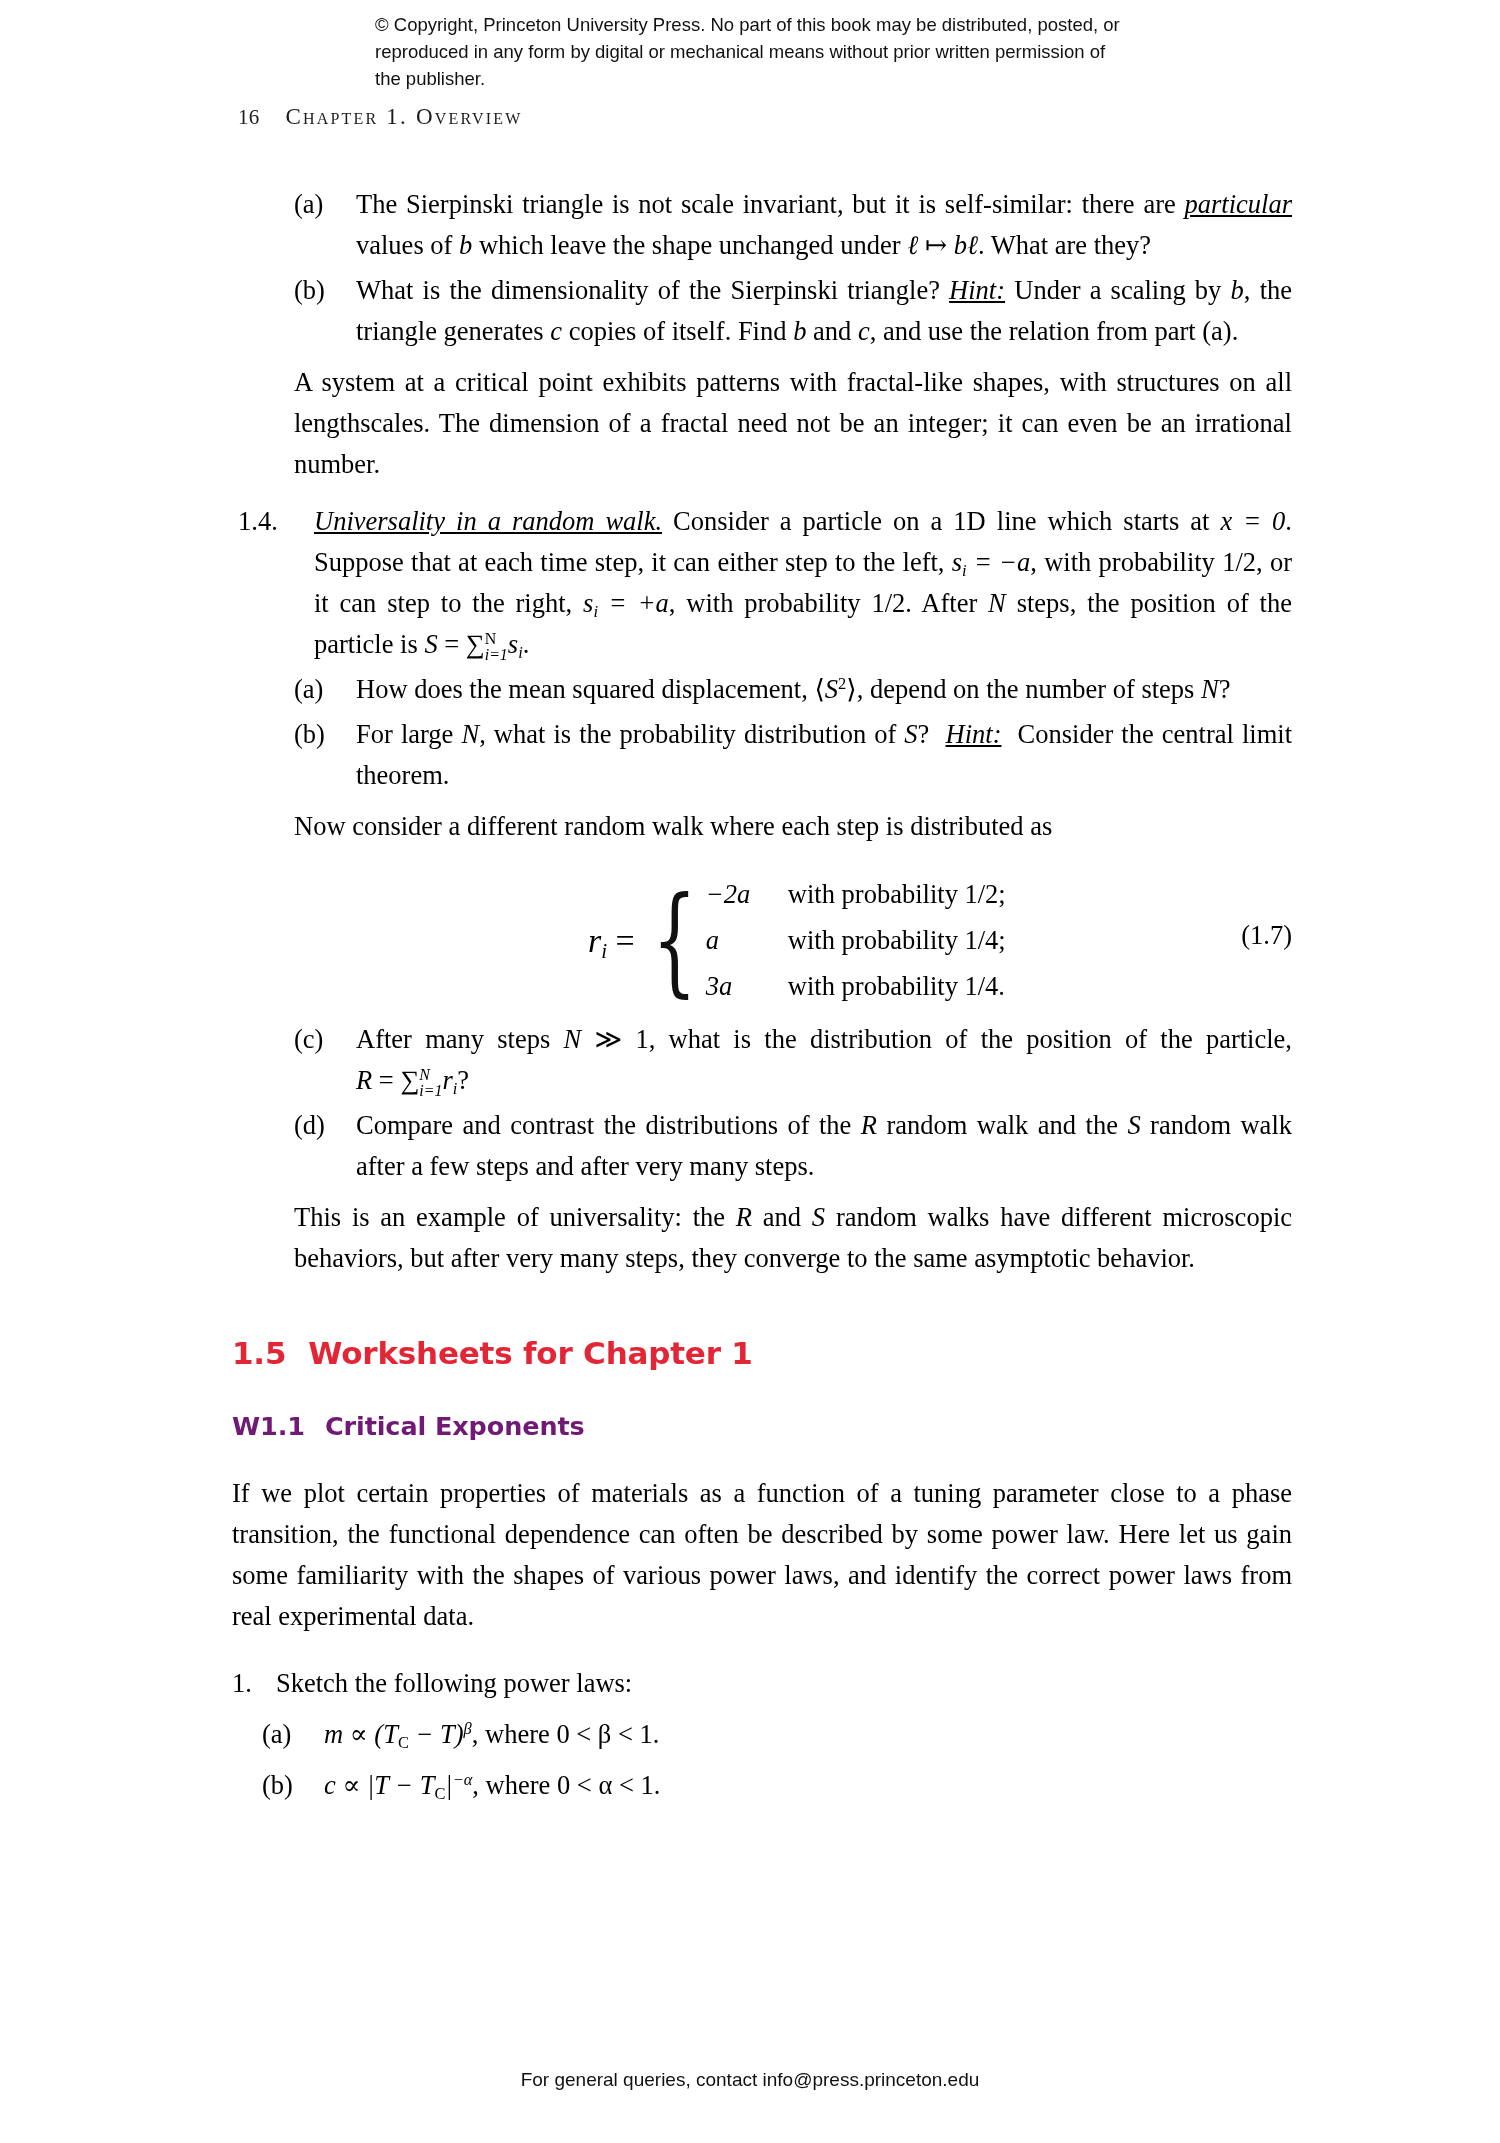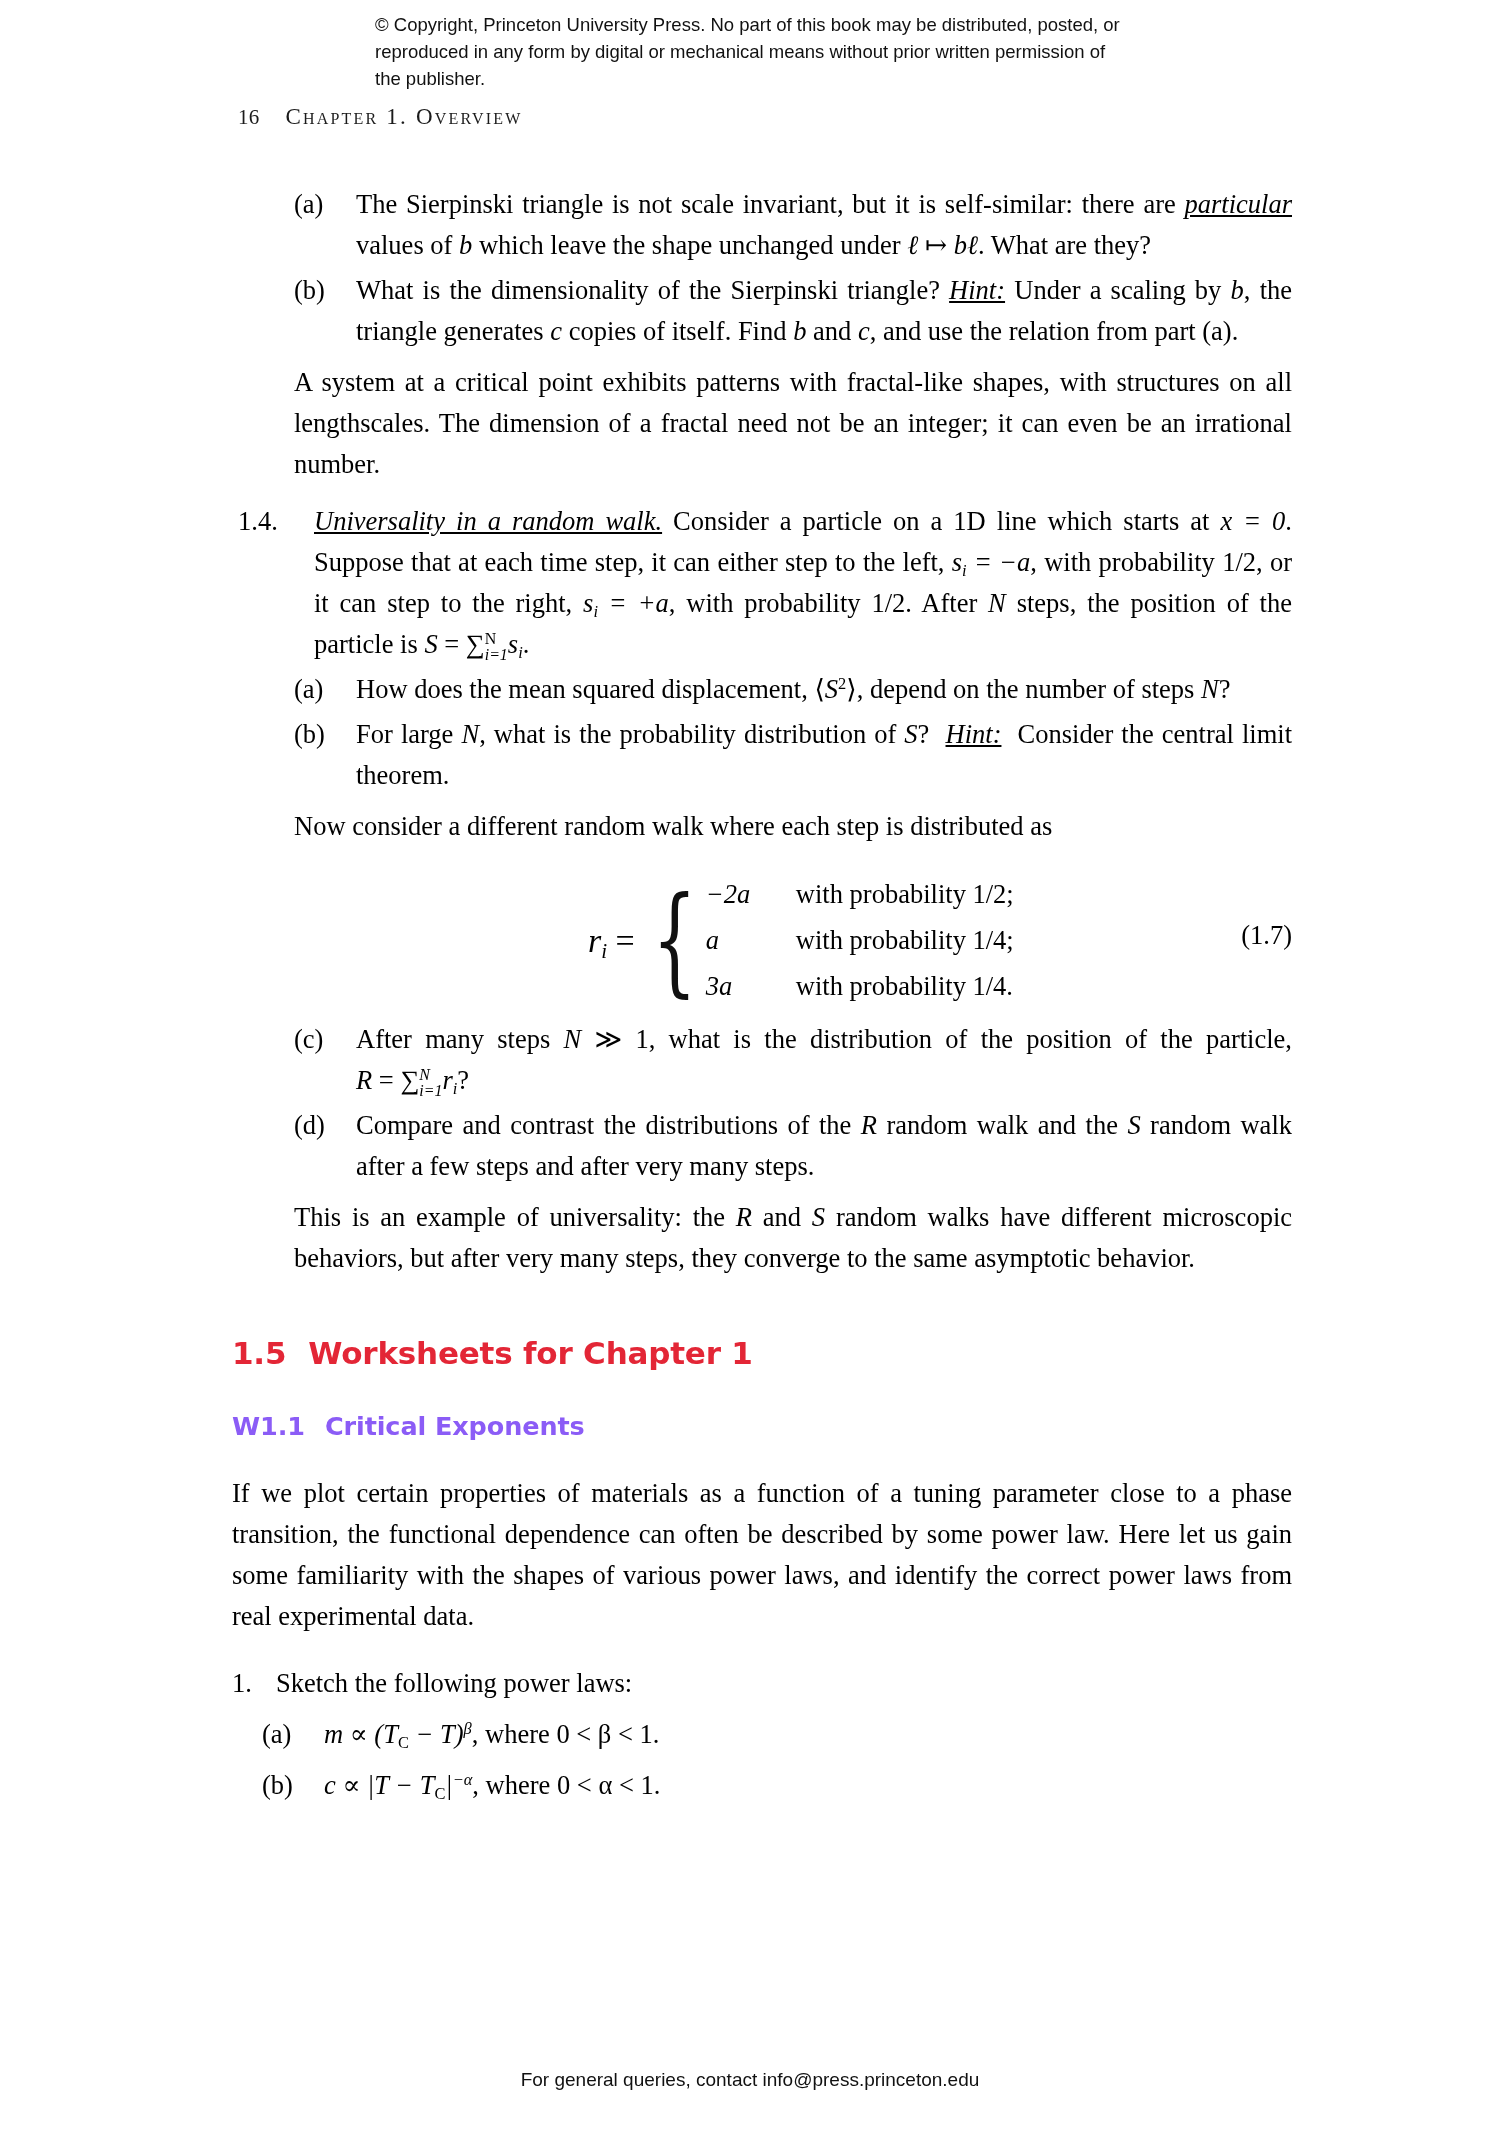--- a/index.html
+++ b/index.html
@@ -151,21 +151,20 @@
   .cases-rows {
     display: flex;
     flex-direction: column;
     justify-content: center;
     font-size: 26.5px;
     line-height: 46px;
   }
   .cases-row {
     display: flex;
     white-space: nowrap;
-    gap: 8px;
   }
   .cases-row .val {
     width: 82px;
     flex: 0 0 82px;
   }
   .cases-row .desc { flex: 1; }
   .eq-number {
     position: absolute;
     right: 0;
     top: 44px;
@@ -305,21 +304,21 @@
       <span class="lbl">(d)</span>
       <span class="body">Compare and contrast the distributions of the <span class="mi">R</span> random walk and the <span class="mi">S</span> random walk after a few steps and after very many steps.</span>
     </div>
 
     <div class="indent-para">This is an example of universality: the <span class="mi">R</span> and <span class="mi">S</span> random walks have different microscopic behaviors, but after very many steps, they converge to the same asymptotic behavior.</div>
 
     <h2 class="sec-heading" style="color:#E32636;">
       <span class="secnum">1.5</span><span>Worksheets for Chapter 1</span>
     </h2>
 
-    <h3 class="sub-heading" style="color:#8b5cf6;">
+    <h3 class="sub-heading" style="color:#701a75;">
       <span class="secnum">W1.1</span><span>Critical Exponents</span>
     </h3>
 
     <div class="ws-para">If we plot certain properties of materials as a function of a tuning parameter close to a phase transition, the functional dependence can often be described by some power law. Here let us gain some familiarity with the shapes of various power laws, and identify the correct power laws from real experimental data.</div>
 
     <div class="wlist">
       <span class="num">1.</span>
       <span class="body">Sketch the following power laws:</span>
     </div>
 

